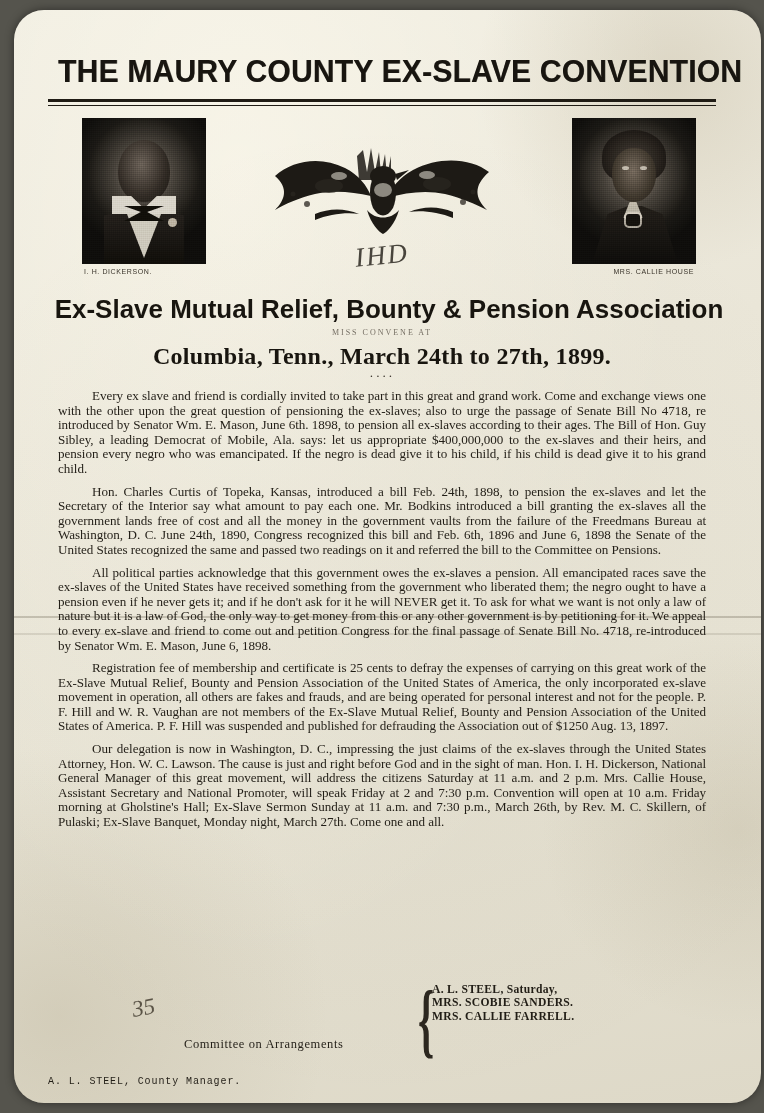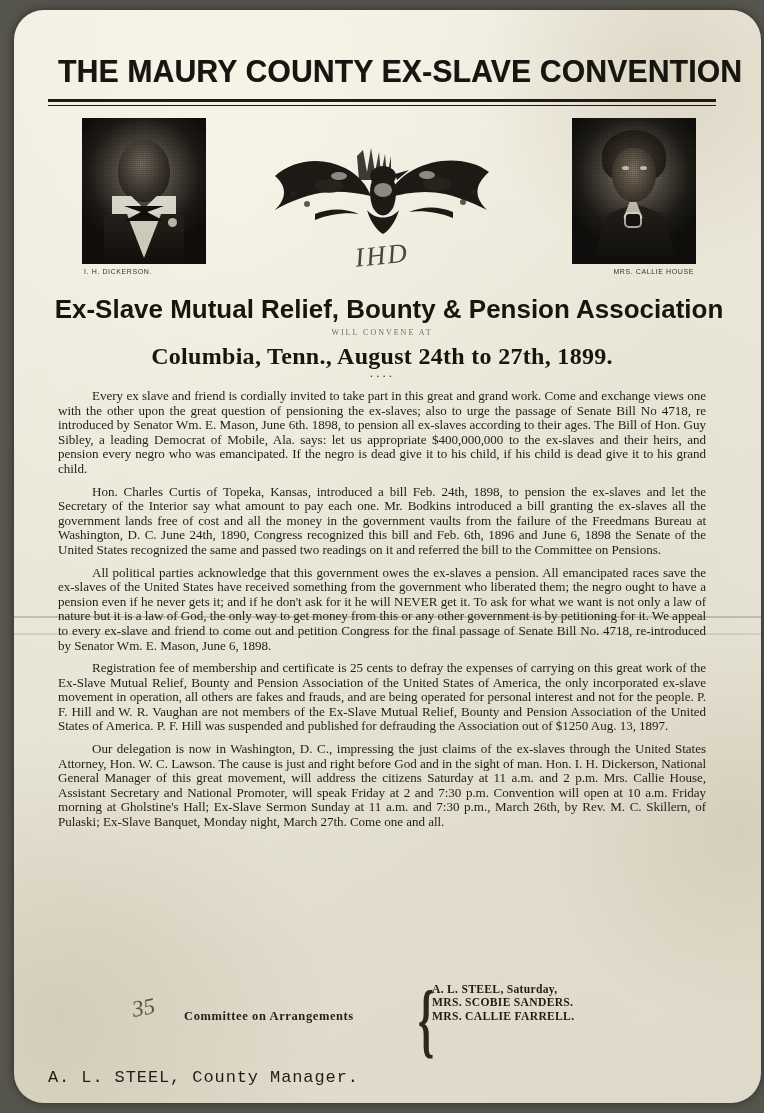--- a/index.html
+++ b/index.html
@@ -310,23 +310,23 @@
   
   .footer {
     position: absolute;
     left: 0; right: 0;
     bottom: 0;
     height: 126px;
   }
   .committee-label {
     position: absolute;
     left: 170px;
-    top: 32px;
-    font-family: "Liberation Serif", serif;
-    font-weight: bold;
+    top: 60px;
+    font-family: "Liberation Serif", serif;
+    font-weight: normal;
     font-size: 12.5px;
     letter-spacing: 0.6px;
     color: #231f18;
     white-space: nowrap;
   }
   .handmark {
     position: absolute;
     left: 118px;
     top: 18px;
     font-family: "Liberation Serif", serif;
@@ -360,21 +360,21 @@
     color: #2c271f;
     transform: scaleX(0.5);
     transform-origin: left center;
   }
   .names div.nm { white-space: nowrap; }
   .manager {
     position: absolute;
     left: 34px;
     bottom: 16px;
     font-family: "Liberation Mono", monospace;
-    font-size: 17px;
+    font-size: 10px;
     letter-spacing: 0.9px;
     color: #221e17;
     white-space: nowrap;
   }
 </style>
 </head>
 <body>
 
 <div id="scan">
   <div id="sheet">
@@ -450,22 +450,22 @@
             <div class="woman-brooch"></div>
             <div class="p-grain"></div>
           </div>
         </div>
 
         <div class="cap left">I. H. DICKERSON.</div>
         <div class="cap right">MRS. CALLIE HOUSE</div>
       </div>
 
       <div class="assoc">Ex-Slave Mutual Relief, Bounty &amp; Pension Association</div>
-      <div class="convene">WILL CONVENE AT</div>
-      <div class="place-date">Columbia, Tenn., August 24th to 27th, 1899.</div>
+      <div class="convene">MISS CONVENE AT</div>
+      <div class="place-date">Columbia, Tenn., March 24th to 27th, 1899.</div>
       <div class="dots">····</div>
 
       <div class="body-text">
         <p>Every ex slave and friend is cordially invited to take part in this great and grand work. Come and exchange views one with the other upon the great question of pensioning the ex-slaves; also to urge the passage of Senate Bill No 4718, re introduced by Senator Wm. E. Mason, June 6th. 1898, to pension all ex-slaves according to their ages. The Bill of Hon. Guy Sibley, a leading Democrat of Mobile, Ala. says: let us appropriate $400,000,000 to the ex-slaves and their heirs, and pension every negro who was emancipated. If the negro is dead give it to his child, if his child is dead give it to his grand child.</p>
         <p>Hon. Charles Curtis of Topeka, Kansas, introduced a bill Feb. 24th, 1898, to pension the ex-slaves and let the Secretary of the Interior say what amount to pay each one. Mr. Bodkins introduced a bill granting the ex-slaves all the government lands free of cost and all the money in the government vaults from the failure of the Freedmans Bureau at Washington, D. C. June 24th, 1890, Congress recognized this bill and Feb. 6th, 1896 and June 6, 1898 the Senate of the United States recognized the same and passed two readings on it and referred the bill to the Committee on Pensions.</p>
         <p>All political parties acknowledge that this government owes the ex-slaves a pension. All emancipated races save the ex-slaves of the United States have received something from the government who liberated them; the negro ought to have a pension even if he never gets it; and if he don't ask for it he will NEVER get it. To ask for what we want is not only a law of nature but it is a law of God, the only way to get money from this or any other government is by petitioning for it. We appeal to every ex-slave and friend to come out and petition Congress for the final passage of Senate Bill No. 4718, re-introduced by Senator Wm. E. Mason, June 6, 1898.</p>
         <p>Registration fee of membership and certificate is 25 cents to defray the expenses of carrying on this great work of the Ex-Slave Mutual Relief, Bounty and Pension Association of the United States of America, the only incorporated ex-slave movement in operation, all others are fakes and frauds, and are being operated for personal interest and not for the people. P. F. Hill and W. R. Vaughan are not members of the Ex-Slave Mutual Relief, Bounty and Pension Association of the United States of America. P. F. Hill was suspended and published for defrauding the Association out of $1250 Aug. 13, 1897.</p>
         <p>Our delegation is now in Washington, D. C., impressing the just claims of the ex-slaves through the United States Attorney, Hon. W. C. Lawson. The cause is just and right before God and in the sight of man. Hon. I. H. Dickerson, National General Manager of this great movement, will address the citizens Saturday at 11 a.m. and 2 p.m. Mrs. Callie House, Assistant Secretary and National Promoter, will speak Friday at 2 and 7:30 p.m. Convention will open at 10 a.m. Friday morning at Gholstine's Hall; Ex-Slave Sermon Sunday at 11 a.m. and 7:30 p.m., March 26th, by Rev. M. C. Skillern, of Pulaski; Ex-Slave Banquet, Monday night, March 27th. Come one and all.</p>
       </div>
 

